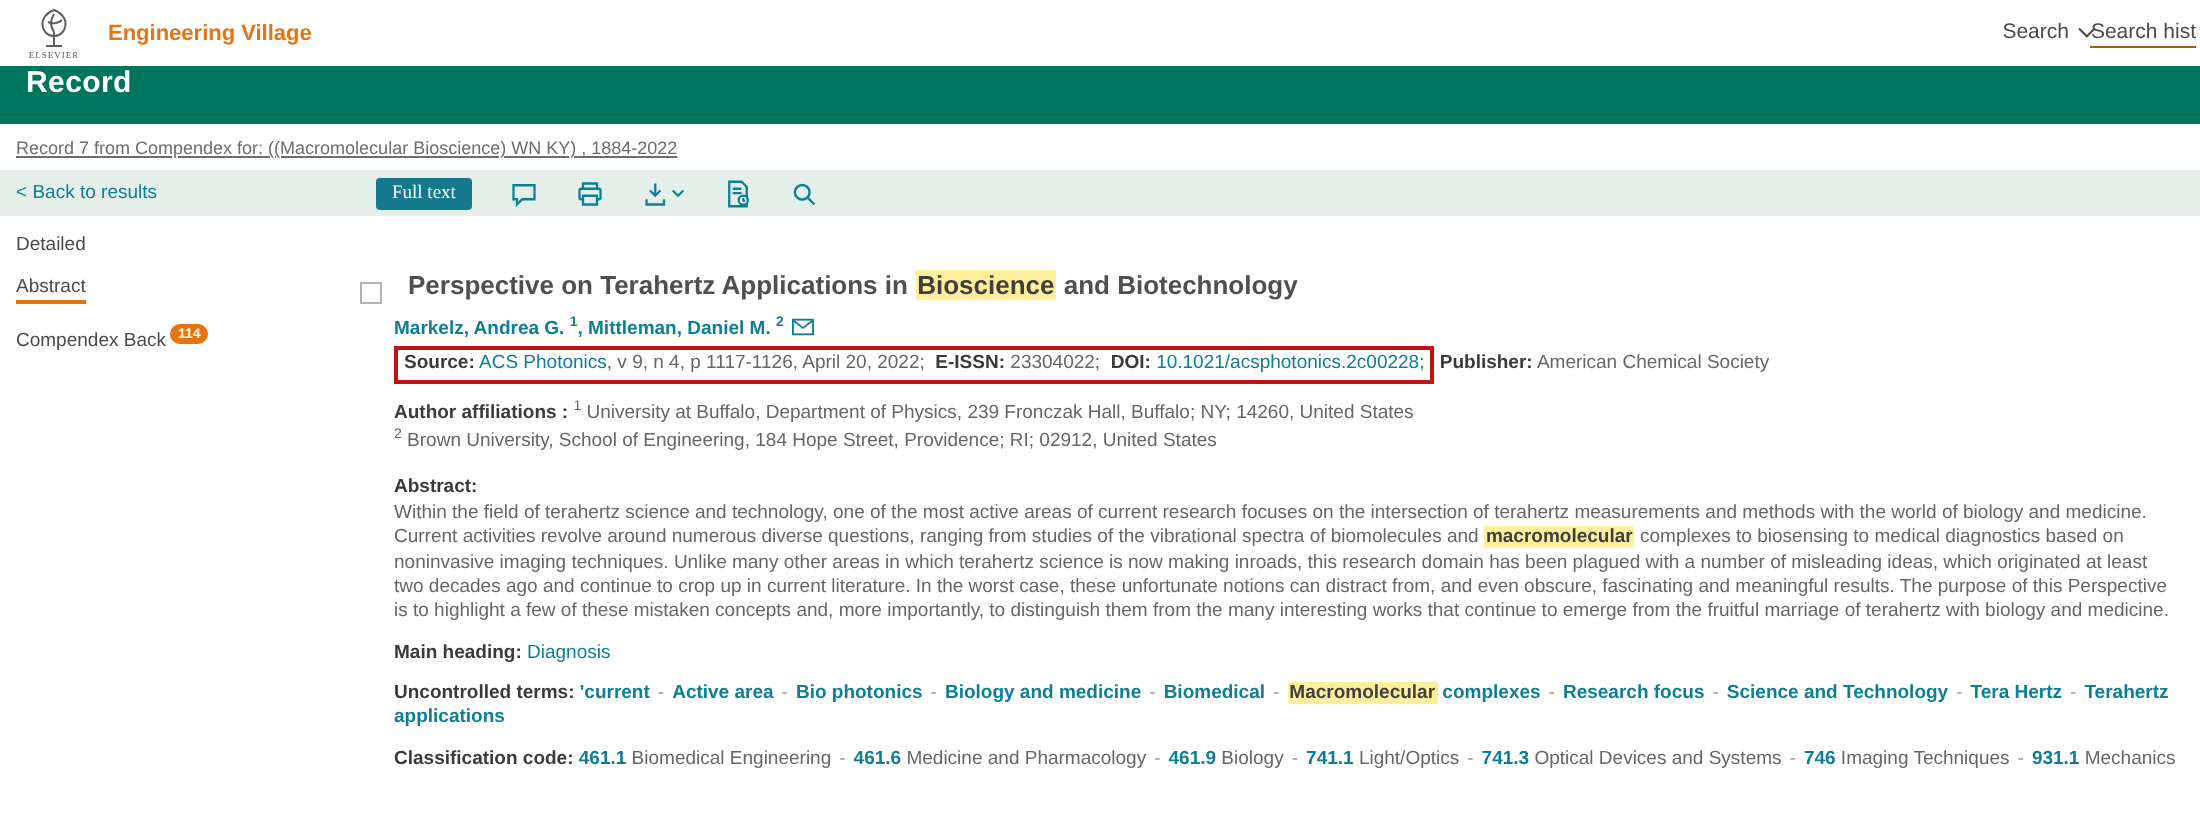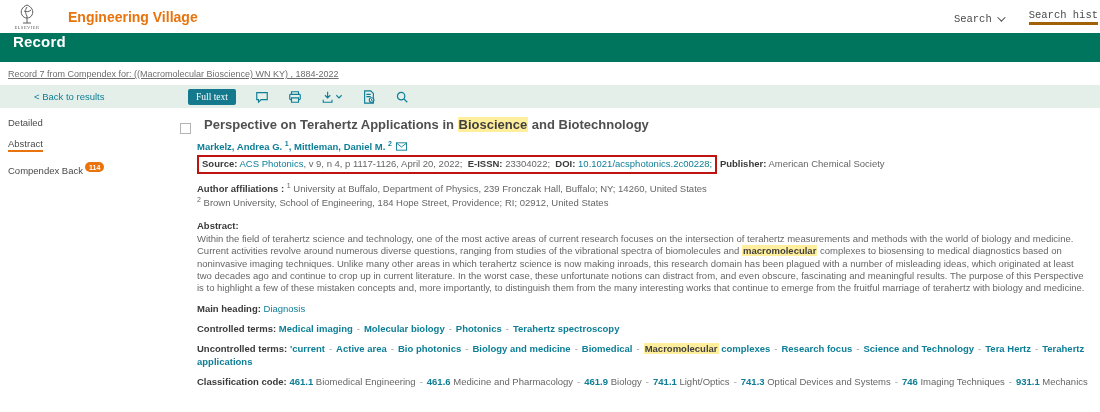--- a/index.html
+++ b/index.html
@@ -15,51 +15,51 @@
   *{box-sizing:border-box;margin:0;padding:0;}
   html,body{width:1100px;height:412px;overflow:hidden;background:#fff;
     font-family:"Liberation Sans","DejaVu Sans",sans-serif;color:var(--txt);}
   a{text-decoration:none;cursor:pointer;}
 
   
   .hdr{height:33px;display:flex;align-items:center;padding:0 10px;position:relative;}
   .logo{display:flex;flex-direction:column;align-items:center;width:34px;}
   .logo svg{display:block;}
   .logo .logo-cap{font-family:"Liberation Serif",serif;font-size:4.5px;letter-spacing:.5px;color:#5c5c5c;}
-  .brand{color:var(--accent-orange);font-size:14px;font-weight:600;margin-left:24px;}
-  .hdr-right{margin-left:auto;display:flex;align-items:flex-end;gap:26px;font-size:10.5px;color:#4a4a4a;transform:translateX(8px);font-family:Liberation Mono, monospace;}
+  .brand{color:var(--accent-orange);font-size:11px;font-weight:600;margin-left:10px;}
+  .hdr-right{margin-left:auto;display:flex;align-items:flex-start;font-size:10.5px;color:#4a4a4a;transform:translateX(8px);}
   .menu-item{display:flex;align-items:center;gap:5px;}
   .chev{width:6px;height:6px;border-right:1.4px solid #4a4a4a;border-bottom:1.4px solid #4a4a4a;transform:rotate(45deg) translateY(-2px);}
-  .uline{border-bottom:3px solid #a16207;padding-bottom:1px;white-space:nowrap;}
+  .uline{border-bottom:1px solid #a16207;padding-bottom:1px;white-space:nowrap;}
 
   
   .bar{height:29px;background:var(--teal-bar);display:flex;align-items:flex-start;padding:0 13px;}
   .bar-title{color:#fff;font-size:15px;font-weight:600;letter-spacing:.2px;}
 
   .rec-info{padding:7px 8px 6px;font-size:9px;color:#6d6d6d;text-decoration:underline;}
 
   
   .band{height:23px;background:#e4efe9;display:flex;align-items:center;padding:0 8px;position:relative;}
-  .back{color:var(--link);font-size:9.5px;margin-left:26px;}
+  .back{color:var(--link);font-size:9.5px;}
   .toolbar{position:absolute;left:188px;display:flex;align-items:center;gap:19px;}
   .ftbtn{background:#15798e;color:#fff;font-size:9.5px;padding:3px 8px;border:none;border-radius:2px;cursor:pointer;font-family:Liberation Serif, serif;}
   .tb-icon{display:flex;align-items:center;cursor:pointer;}
   .tb-icon svg{display:block;}
 
   
   .content{display:flex;padding-top:9px;}
   .sidebar{width:180px;flex:0 0 180px;padding-left:8px;font-size:9.5px;}
   .sb-item{display:block;color:#4a4a4a;margin-bottom:10px;}
   .sb-item .lbl-in{display:inline-block;}
   .sb-item.active .lbl-in{border-bottom:2px solid var(--accent-orange);padding-bottom:1px;}
   .badge{display:inline-block;background:var(--accent-orange);color:#fff;font-size:7px;font-weight:700;
     border-radius:8px;padding:1.5px 4px;margin-left:2px;vertical-align:super;}
 
   .main{flex:1;padding-right:12px;font-size:9.5px;line-height:1.3;}
-  .title-row{display:flex;align-items:flex-end;}
+  .title-row{display:flex;align-items:flex-end;margin-top:18px;}
   .cbx{width:11px;height:11px;border:1px solid #b3b3b3;background:#fff;margin-top:4px;flex:0 0 11px;cursor:pointer;}
   .title{font-size:13px;color:#4f4f4f;margin-left:13px;}
   mark{background:var(--hl);font-weight:700;color:#3f3f3f;padding:0 1px;}
 
   .ind{margin-left:17px;}
   .authors{margin-top:5px;color:var(--link);font-weight:700;}
   .authors a{color:var(--link);}
   .authors sup{font-size:7px;}
   .env{margin-left:4px;vertical-align:-1px;}
 
@@ -190,23 +190,20 @@
       <span class="blk-label">Abstract:</span>
       <div class="abs-text"><span>Within the field of terahertz science and technology, one of the most active areas of current research focuses on the intersection of terahertz measurements and methods with the world of biology and medicine. Current activities revolve around numerous diverse questions, ranging from studies of the vibrational spectra of biomolecules and </span><mark>macromolecular</mark><span> complexes to biosensing to medical diagnostics based on noninvasive imaging techniques. Unlike many other areas in which terahertz science is now making inroads, this research domain has been plagued with a number of misleading ideas, which originated at least two decades ago and continue to crop up in current literature. In the worst case, these unfortunate notions can distract from, and even obscure, fascinating and meaningful results. The purpose of this Perspective is to highlight a few of these mistaken concepts and, more importantly, to distinguish them from the many interesting works that continue to emerge from the fruitful marriage of terahertz with biology and medicine.</span>
       </div>
     </div>
 
     <div class="terms ind">
       <b class="l">Main heading:</b>
       <a class="lnk">Diagnosis</a>
     </div>
 
-    <div class="terms ind">
-      <b class="l">Controlled terms:</b> <span id="cterms-slot"><a class="lnk bold">Medical imaging</a><span class="sep">-</span><a class="lnk bold">Molecular biology</a><span class="sep">-</span><a class="lnk bold">Photonics</a><span class="sep">-</span><a class="lnk bold">Terahertz spectroscopy</a></span>
-    </div>
 
     <div class="terms ind">
       <b class="l">Uncontrolled terms:</b> <span id="uterms-slot"><a class="lnk bold">'current</a><span class="sep">-</span><a class="lnk bold">Active area</a><span class="sep">-</span><a class="lnk bold">Bio photonics</a><span class="sep">-</span><a class="lnk bold">Biology and medicine</a><span class="sep">-</span><a class="lnk bold">Biomedical</a><span class="sep">-</span><a class="lnk bold"><mark>Macromolecular</mark> complexes</a><span class="sep">-</span><a class="lnk bold">Research focus</a><span class="sep">-</span><a class="lnk bold">Science and Technology</a><span class="sep">-</span><a class="lnk bold">Tera Hertz</a><span class="sep">-</span><a class="lnk bold">Terahertz applications</a></span>
     </div>
 
     <div class="terms ind">
       <b class="l">Classification code:</b> <span id="codes-slot"><span><a class="lnk bold">461.1</a><span class="code-name"> Biomedical Engineering</span></span><span class="sep">-</span><span><a class="lnk bold">461.6</a><span class="code-name"> Medicine and Pharmacology</span></span><span class="sep">-</span><span><a class="lnk bold">461.9</a><span class="code-name"> Biology</span></span><span class="sep">-</span><span><a class="lnk bold">741.1</a><span class="code-name"> Light/Optics</span></span><span class="sep">-</span><span><a class="lnk bold">741.3</a><span class="code-name"> Optical Devices and Systems</span></span><span class="sep">-</span><span><a class="lnk bold">746</a><span class="code-name"> Imaging Techniques</span></span><span class="sep">-</span><span><a class="lnk bold">931.1</a><span class="code-name"> Mechanics</span></span></span>
     </div>
 
   </div>

